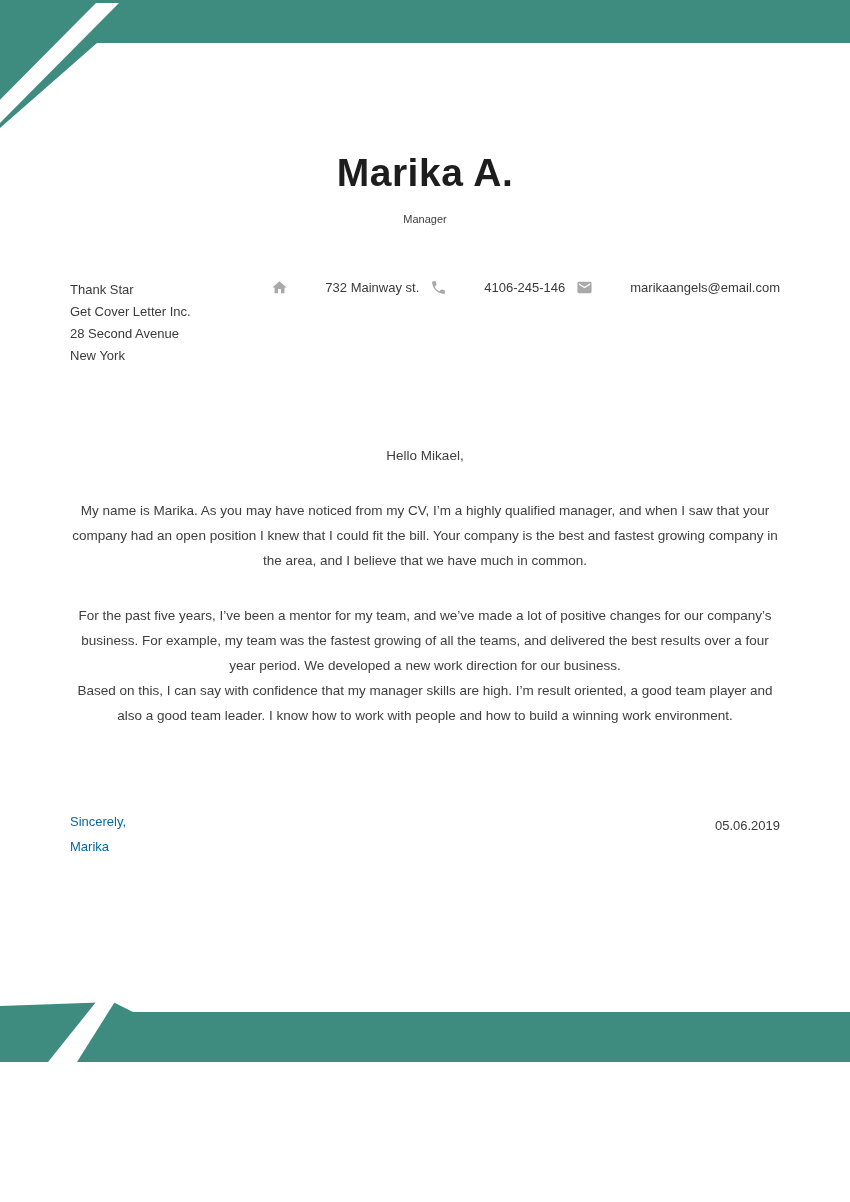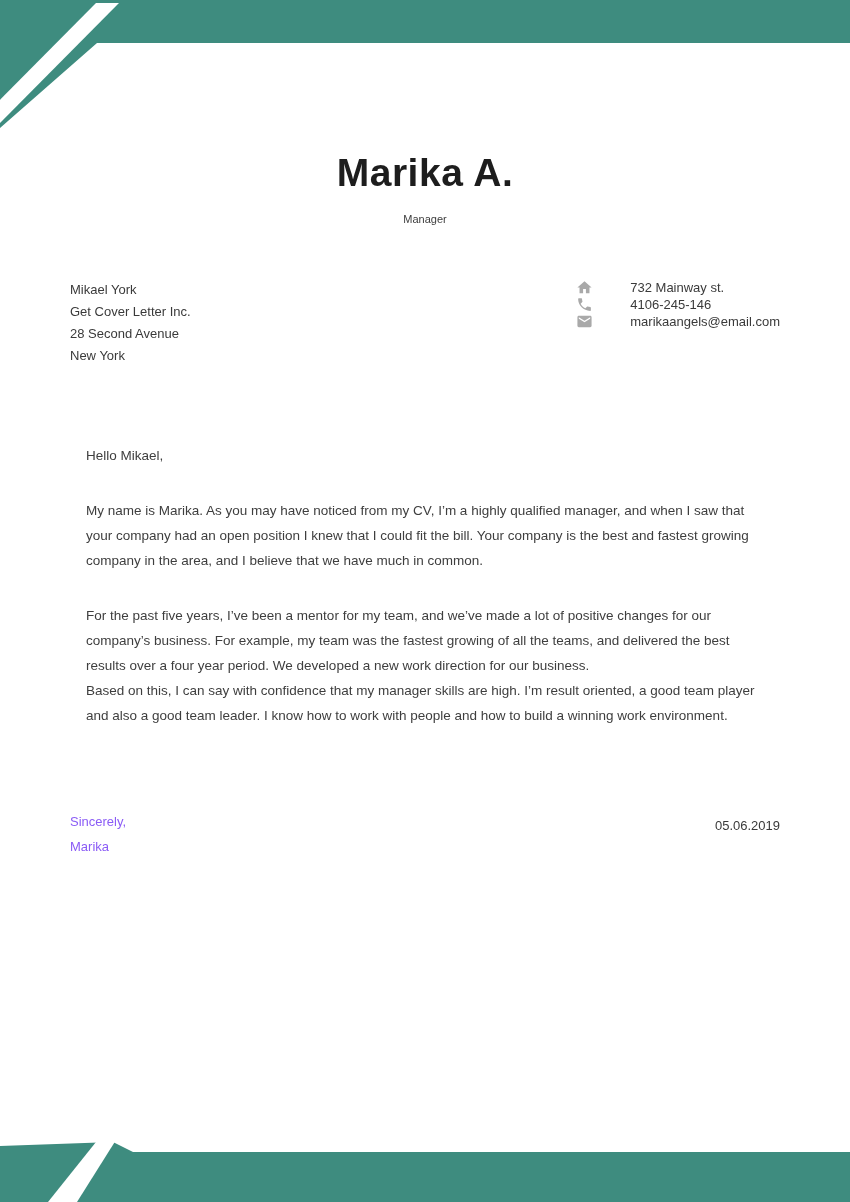--- a/index.html
+++ b/index.html
@@ -1,69 +1,69 @@
 <!DOCTYPE html>
 <html style="--accent: #3E8C7F; --icon: #A9A9A9;"><head>
 <meta charset="utf-8">
 <style>
   :root { --accent:#3E8C7F; --icon:#A9A9A9; }
   html,body { margin:0; padding:0; background:#fff; }
   .page {
-    position:relative; width:850px; height:1202px; overflow:hidden;
+    position:relative; width:850px; height:1062px; overflow:hidden;
     background:#fff; font-family:"Liberation Sans", sans-serif;
     margin:0 auto;
   }
   .deco-top { position:absolute; top:0; left:0; width:850px; height:132px; display:block; }
   .deco-bottom { position:absolute; bottom:0; left:0; width:850px; height:62px; display:block; }
   .accent-fill { fill:var(--accent); }
   .white-fill { fill:#ffffff; }
 
   .header { padding-top:149px; text-align:center; }
   .name {
     margin:0; font-size:39px; line-height:47px; font-weight:800;
     letter-spacing:0.5px; color:#1d1d1d;
   }
   .role { margin-top:14px; font-size:11px; line-height:18px; color:#3d3d3d; }
 
   .info {
     width:710px; margin:51px auto 0; display:flex;
     justify-content:space-between; align-items:flex-start;
   }
   .recipient div { font-size:13px; line-height:22px; color:#3a3a3a; }
-  .contact { display:flex; flex-direction:column; }
+  .contact { display:flex; flex-direction:row; gap:11px; }
   .contact-row { display:flex; align-items:center; gap:37px; height:17px; font-size:13px; color:#3a3a3a; }
   .icon { width:17px; height:17px; color:var(--icon); display:flex; align-items:center; justify-content:center; flex:none; }
   .icon svg { width:100%; height:100%; }
 
   .letter { width:710px; margin:76px auto 0; font-size:13.5px; line-height:25px; color:#3e3e3e; }
-  .letter p { margin:16px; white-space:pre-line; }
+  .letter p { margin:0; white-space:pre-line;text-align:center; }
   .letter p + p { margin-top:30px; }
 
   .sign-row { width:710px; margin:81px auto 0; display:flex; justify-content:space-between; align-items:flex-start; }
-  .closing-block div { font-size:13px; line-height:25px; color:#8b5cf6; }
+  .closing-block div { font-size:13px; line-height:25px; color:#0369a1; }
   .date { font-size:13px; line-height:16px; margin-top:9px; color:#3a3a3a; }
 </style>
 </head>
 <body>
 
 <div class="page">
 
   <svg class="deco-top" viewBox="0 0 850 132" preserveAspectRatio="none" aria-hidden="true">
     <polygon class="accent-fill" points="0,0 850,0 850,43 97,43 0,128"></polygon>
     <polygon class="white-fill" points="96,3 119,3 -9,132 -32,132"></polygon>
   </svg>
 
   <div class="header">
     <h1 class="name">Marika A.</h1>
     <div class="role">Manager</div>
   </div>
 
   <div class="info">
     <div class="recipient">
-      <div>Mikael York</div>
+      <div>Thank Star</div>
       <div>Get Cover Letter Inc.</div>
       <div>28 Second Avenue</div>
       <div>New York</div>
     </div>
     <div class="contact">
       <div class="contact-row">
         <span class="icon">
           <svg viewBox="0 0 24 24" fill="currentColor">
               <path d="M10 20v-6h4v6h5v-8h3L12 3 2 12h3v8z"></path>
             </svg>

